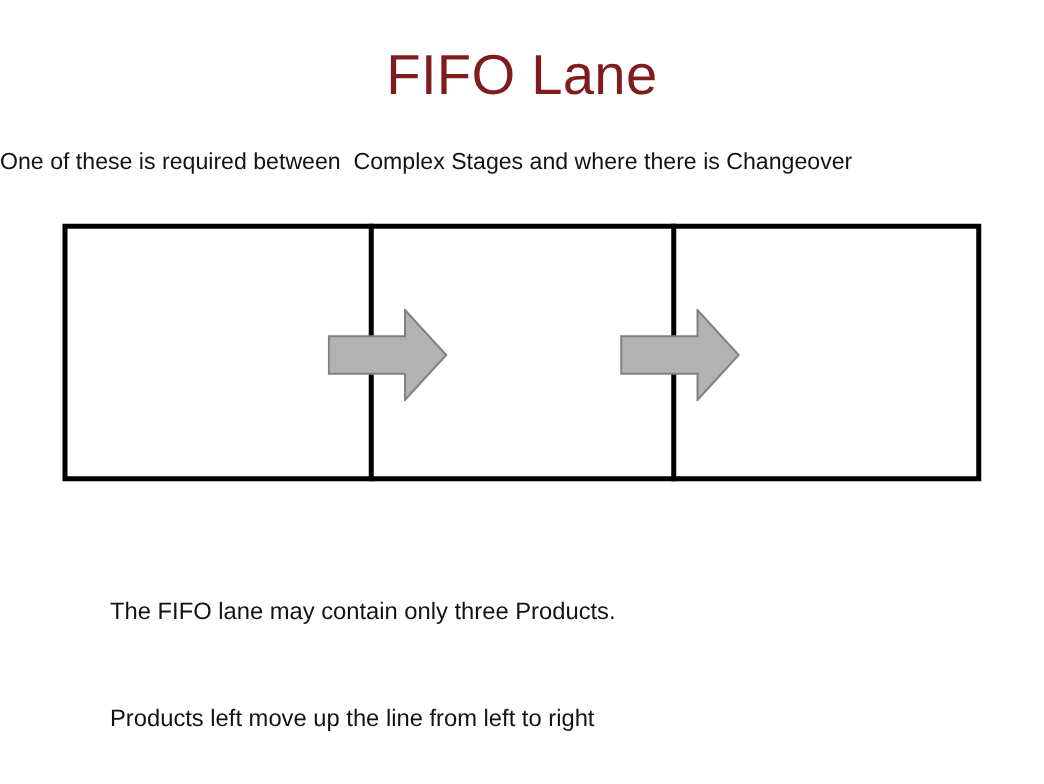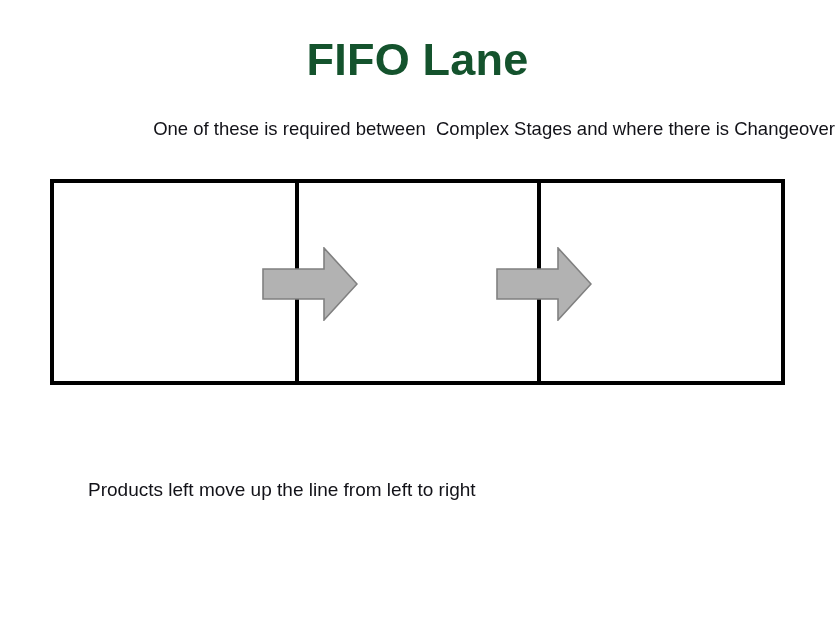--- a/index.html
+++ b/index.html
@@ -24,34 +24,34 @@
   }
 
   
   .title {
     position: absolute;
     left: 0;
     top: 31px;
     width: 835px;
     text-align: center;
     font-size: 45px;
-    font-weight: 700;
+    font-weight: 400;
     letter-spacing: 0.2px;
     line-height: 58px;
-    color: #14532d;
+    color: #7f1d1d;
     white-space: pre;
   }
 
   
   .subtitle {
     position: absolute;
     left: 0;
     top: 116px;
     width: 835px;
-    text-align: right;
+    text-align: left;
     font-size: 18.5px;
     font-weight: 400;
     line-height: 26px;
     color: #121218;
     white-space: pre;
   }
 
   
   .lane-diagram {
     position: absolute;
@@ -142,20 +142,21 @@
 
     <div class="flow-arrow a2">
       <svg viewBox="0 0 96 74" xmlns="http://www.w3.org/2000/svg">
         <polygon points="1,22 62,22 62,1 95,37 62,73 62,52 1,52" fill="#b2b2b2" stroke="#808080" stroke-width="1.6" stroke-linejoin="miter"></polygon>
       </svg>
     </div>
 
   </div>
 
   <div class="rules">
+    <span class="rules-line">The FIFO lane may contain only three Products.</span>
     <span class="rules-line">Products left move up the line from left to right</span>
     
     
     
     
   </div>
 
 </div>
 
 </body></html>

